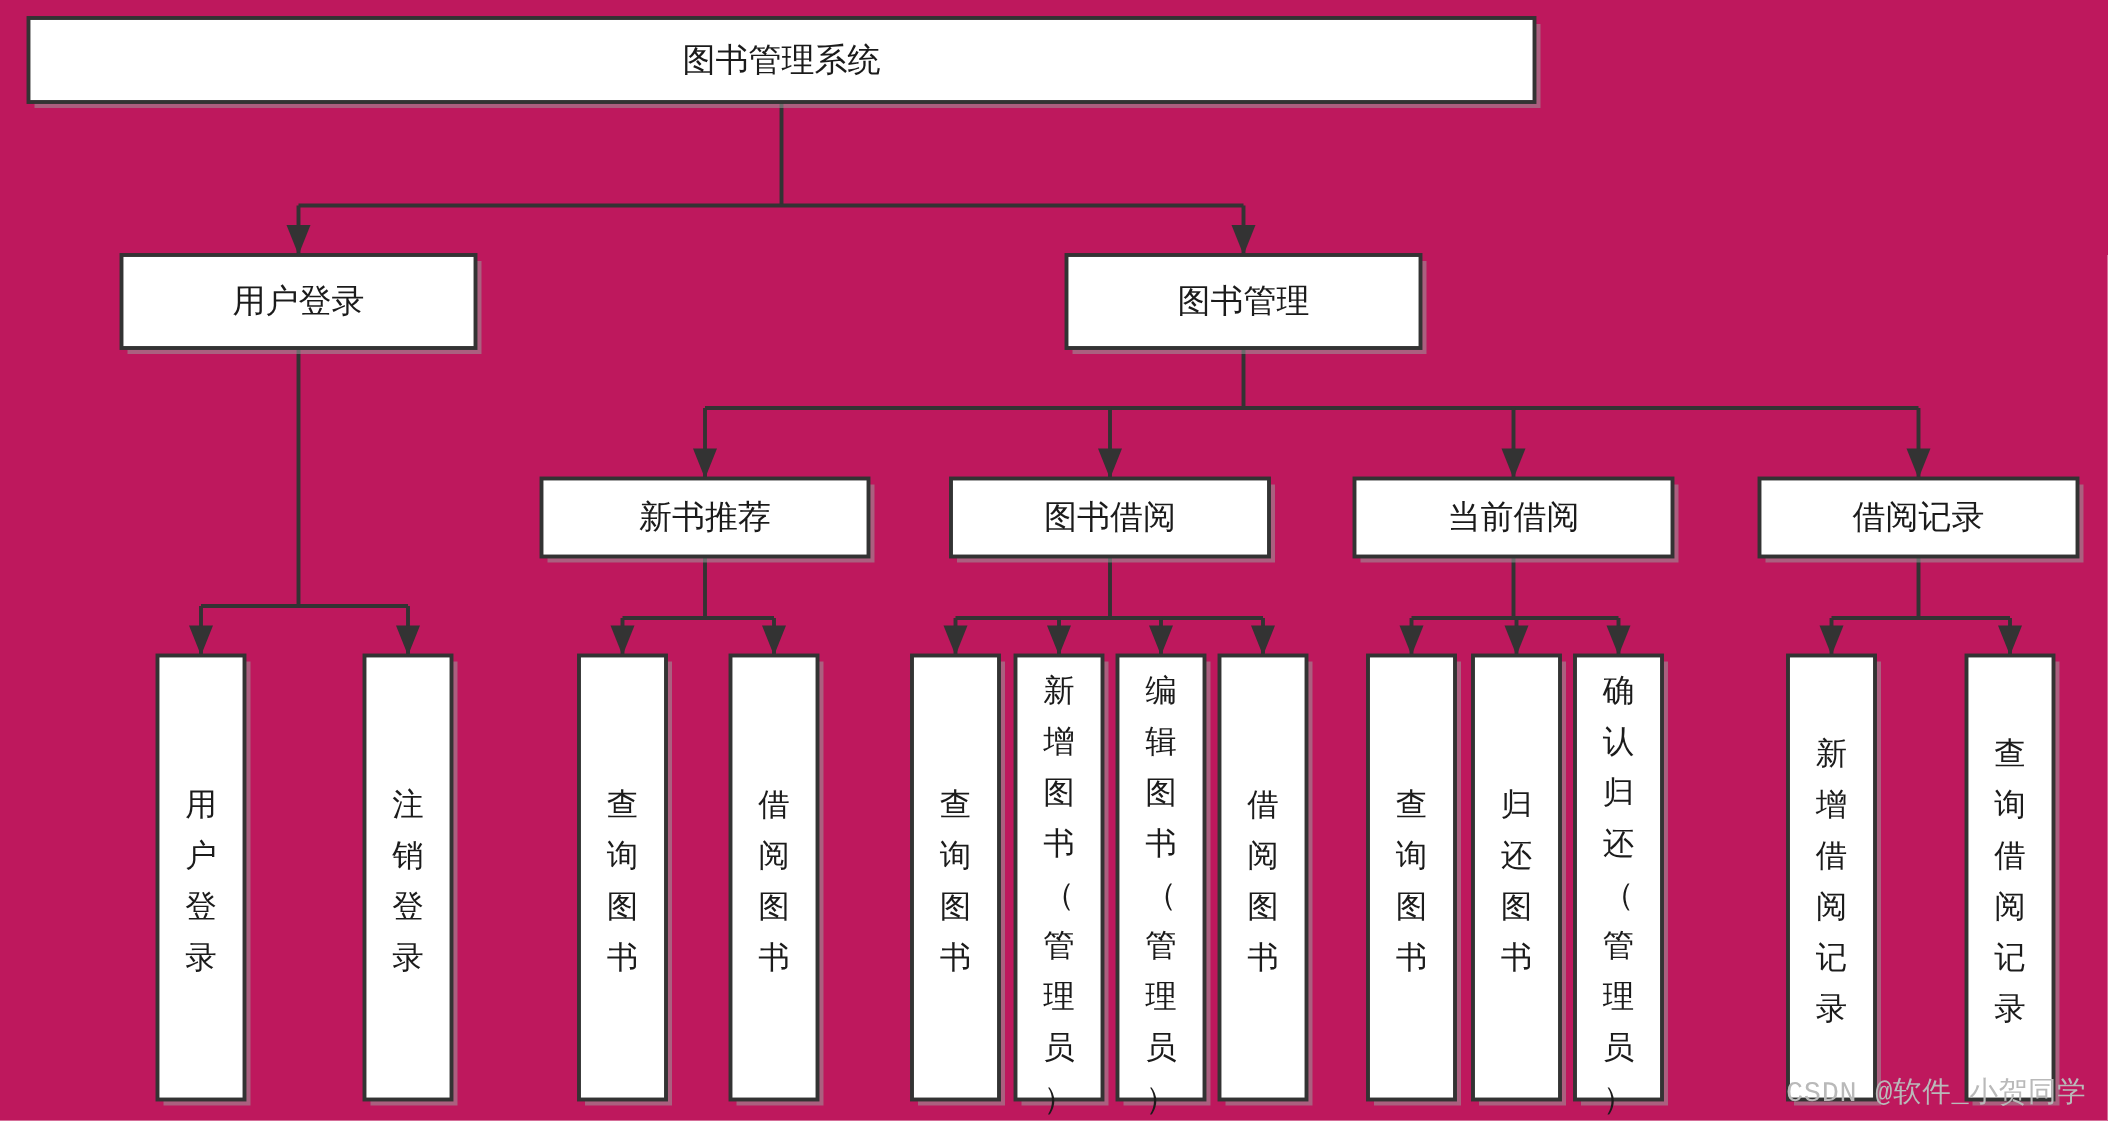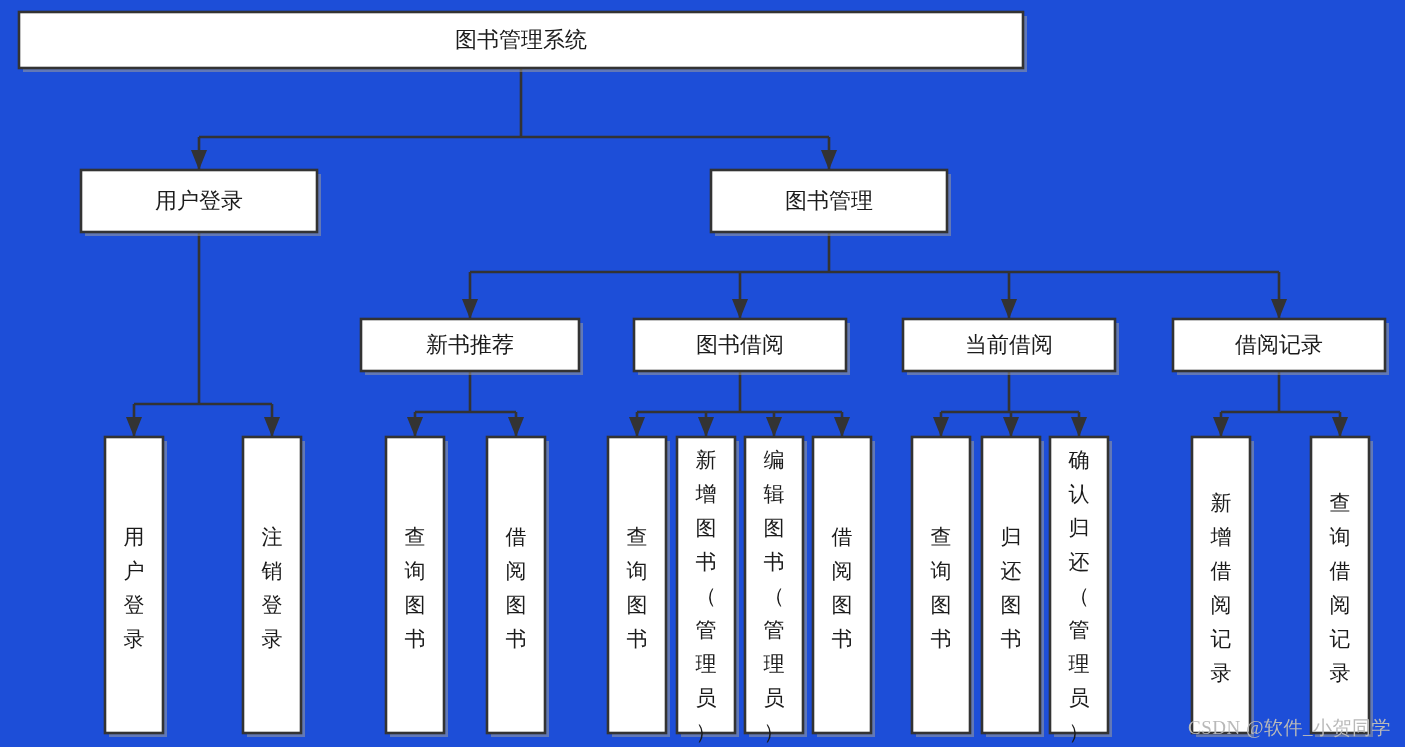--- a/index.html
+++ b/index.html
@@ -11,21 +11,21 @@
   body {
     width: 1405px;
     height: 747px;
     font-family: "DejaVu Sans", "Liberation Sans", sans-serif;
     overflow: hidden;
   }
   #diagram-root {
     position: relative;
     width: 1405px;
     height: 747px;
-    background: #1d4ed8;
+    background: #be185d;
   }
   svg#flow-svg {
     position: absolute;
     left: 0;
     top: 0;
     width: 1405px;
     height: 747px;
     display: block;
   }
   .node-rect {
@@ -56,21 +56,21 @@
   .node-label-v {
     font-family: "DejaVu Sans", "Liberation Sans", sans-serif;
     font-size: 21px;
     fill: #1b1b1b;
     text-anchor: middle;
   }
   .watermark {
     position: absolute;
     right: 14px;
     bottom: 6px;
-    font-family: Liberation Serif, serif;
+    font-family: Liberation Mono, monospace;
     font-size: 19px;
     color: #b9b9b9;
     letter-spacing: 0.5px;
     white-space: nowrap;
     user-select: none;
   }
 </style>
 </head>
 <body>
 

